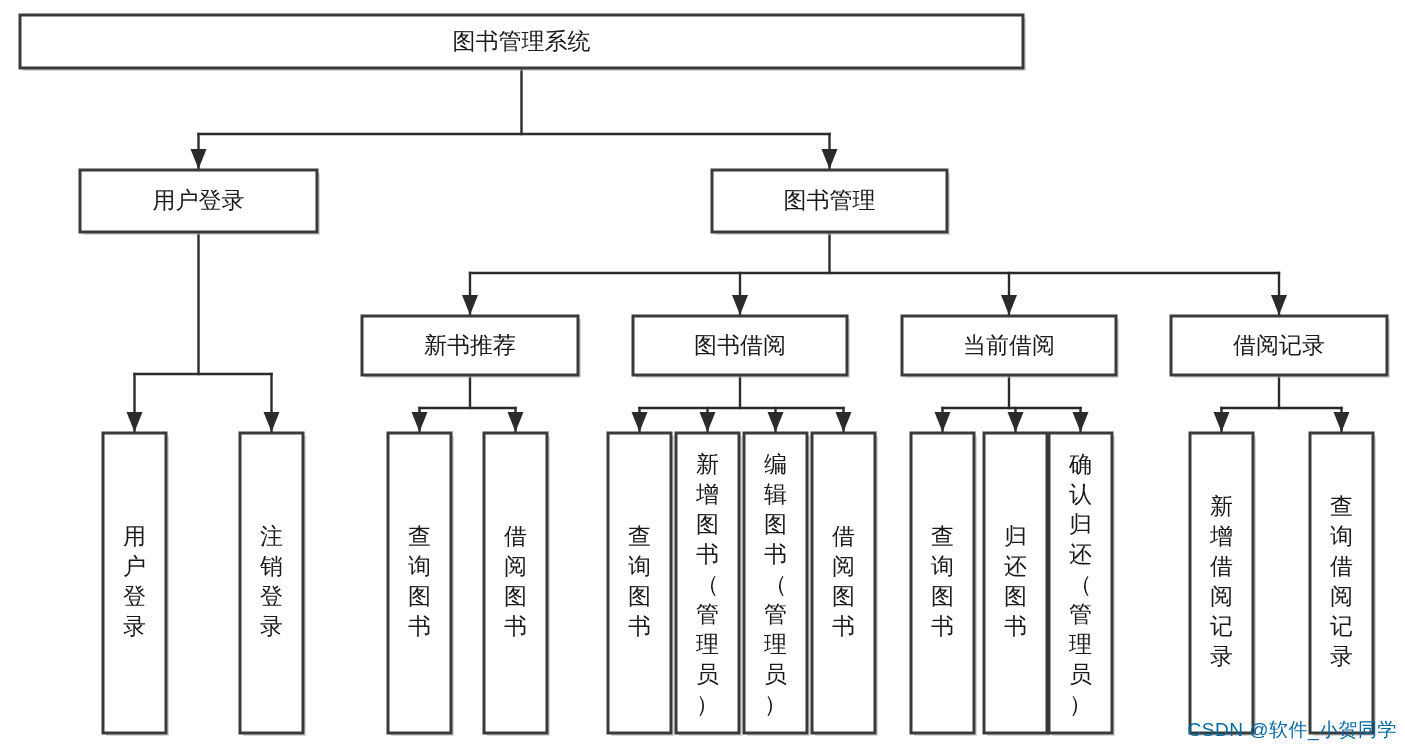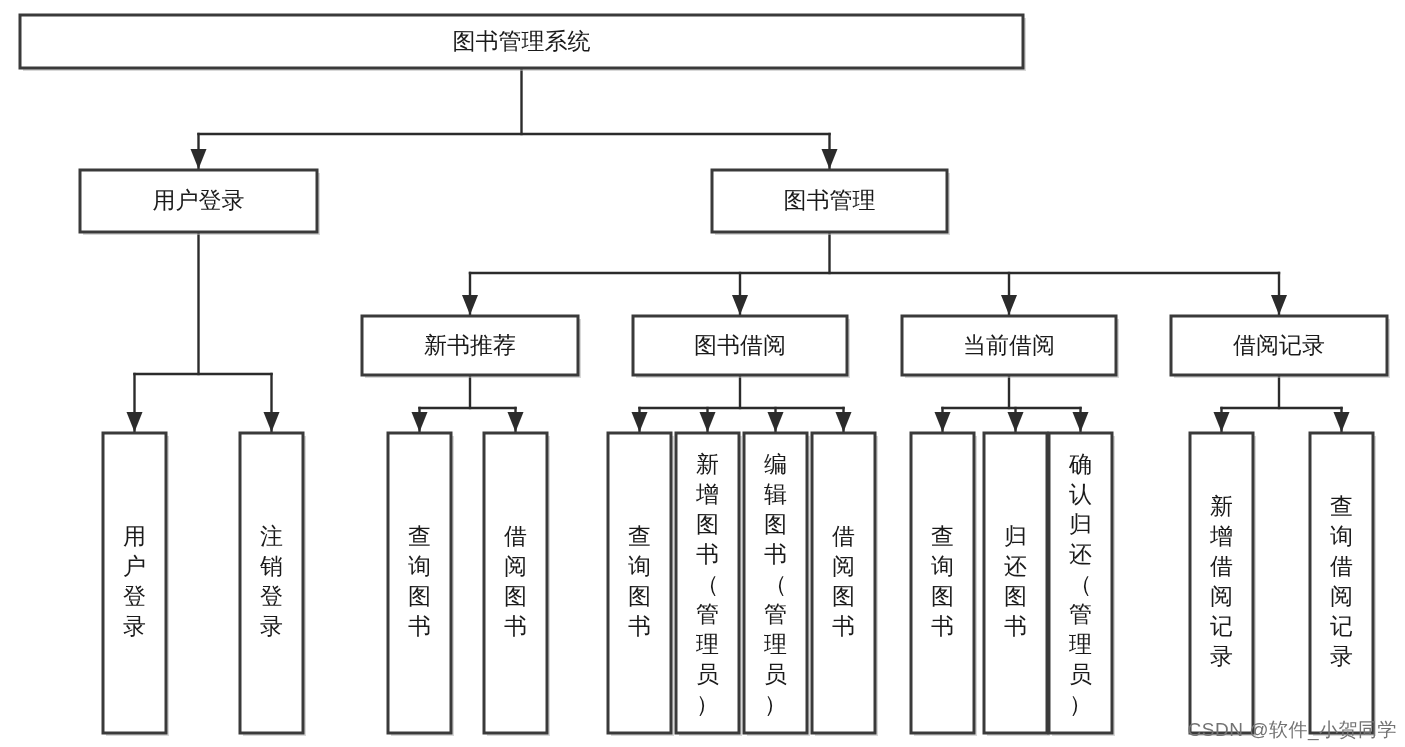--- a/index.html
+++ b/index.html
@@ -61,21 +61,21 @@
     text-anchor: middle;
     dominant-baseline: middle;
     white-space: pre;
   }
   .watermark-text {
     position: absolute;
     right: 8px;
     bottom: 4px;
     font-family: "Liberation Sans", "DejaVu Sans", sans-serif;
     font-size: 19px;
-    color: #737373;
+    color: #0369a1;
     letter-spacing: 0.5px;
     user-select: none;
     white-space: nowrap;
   }
 </style>
 </head>
 <body>
 
 <div id="diagram-root">
   <svg class="diagram-svg" viewBox="0 0 1405 747">

